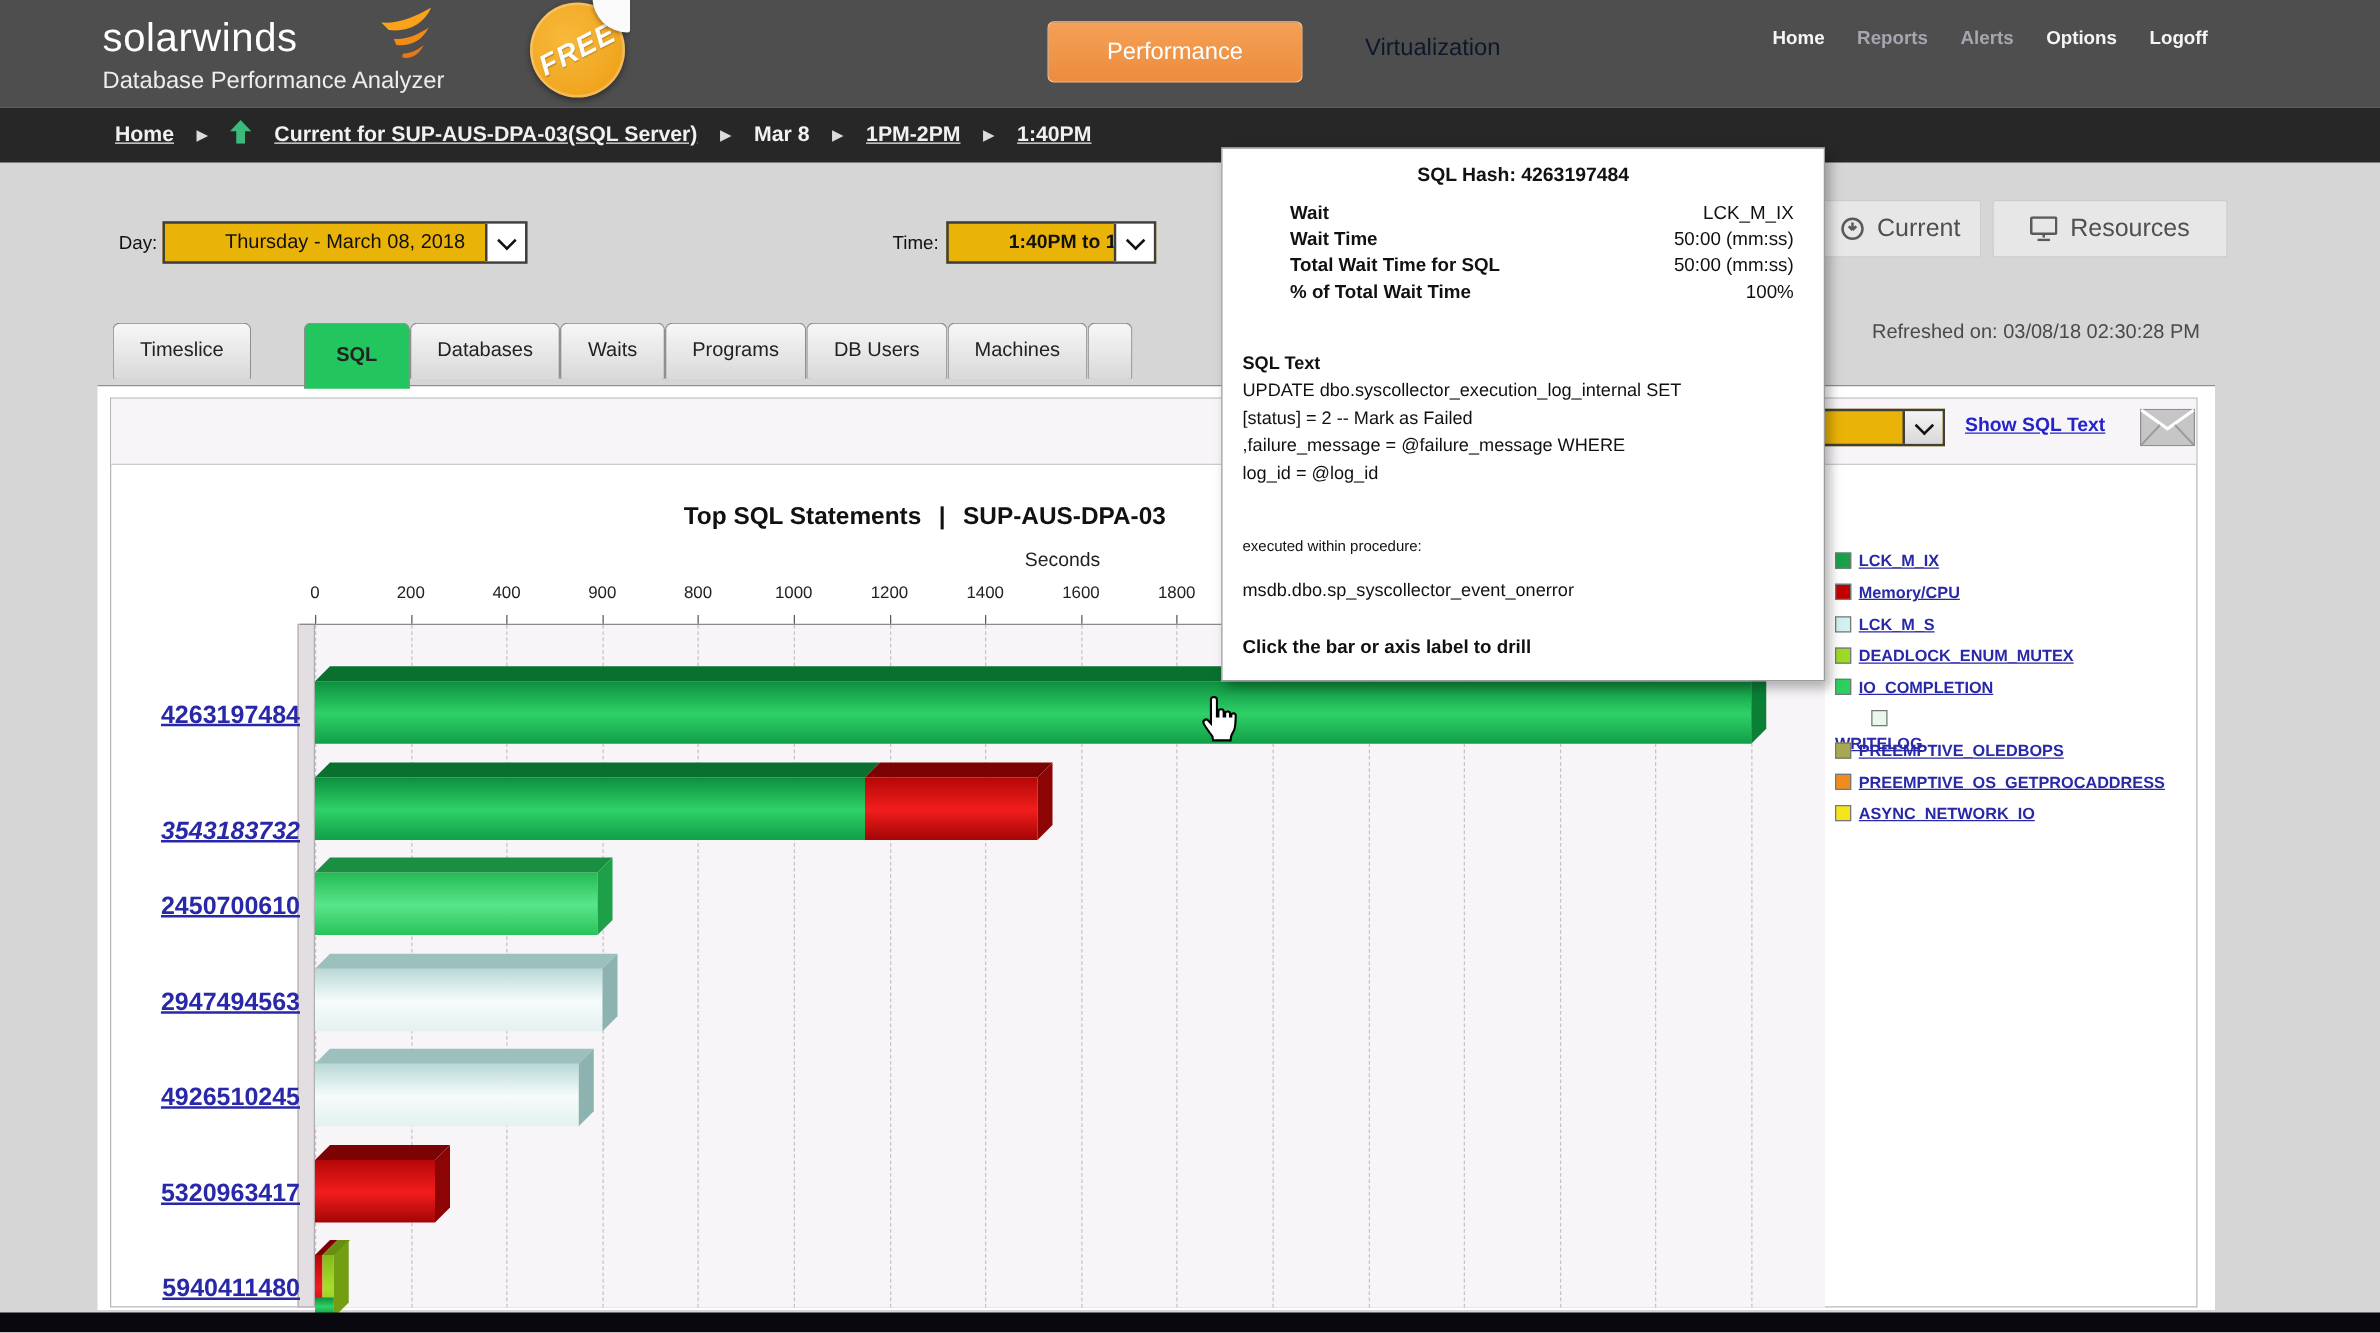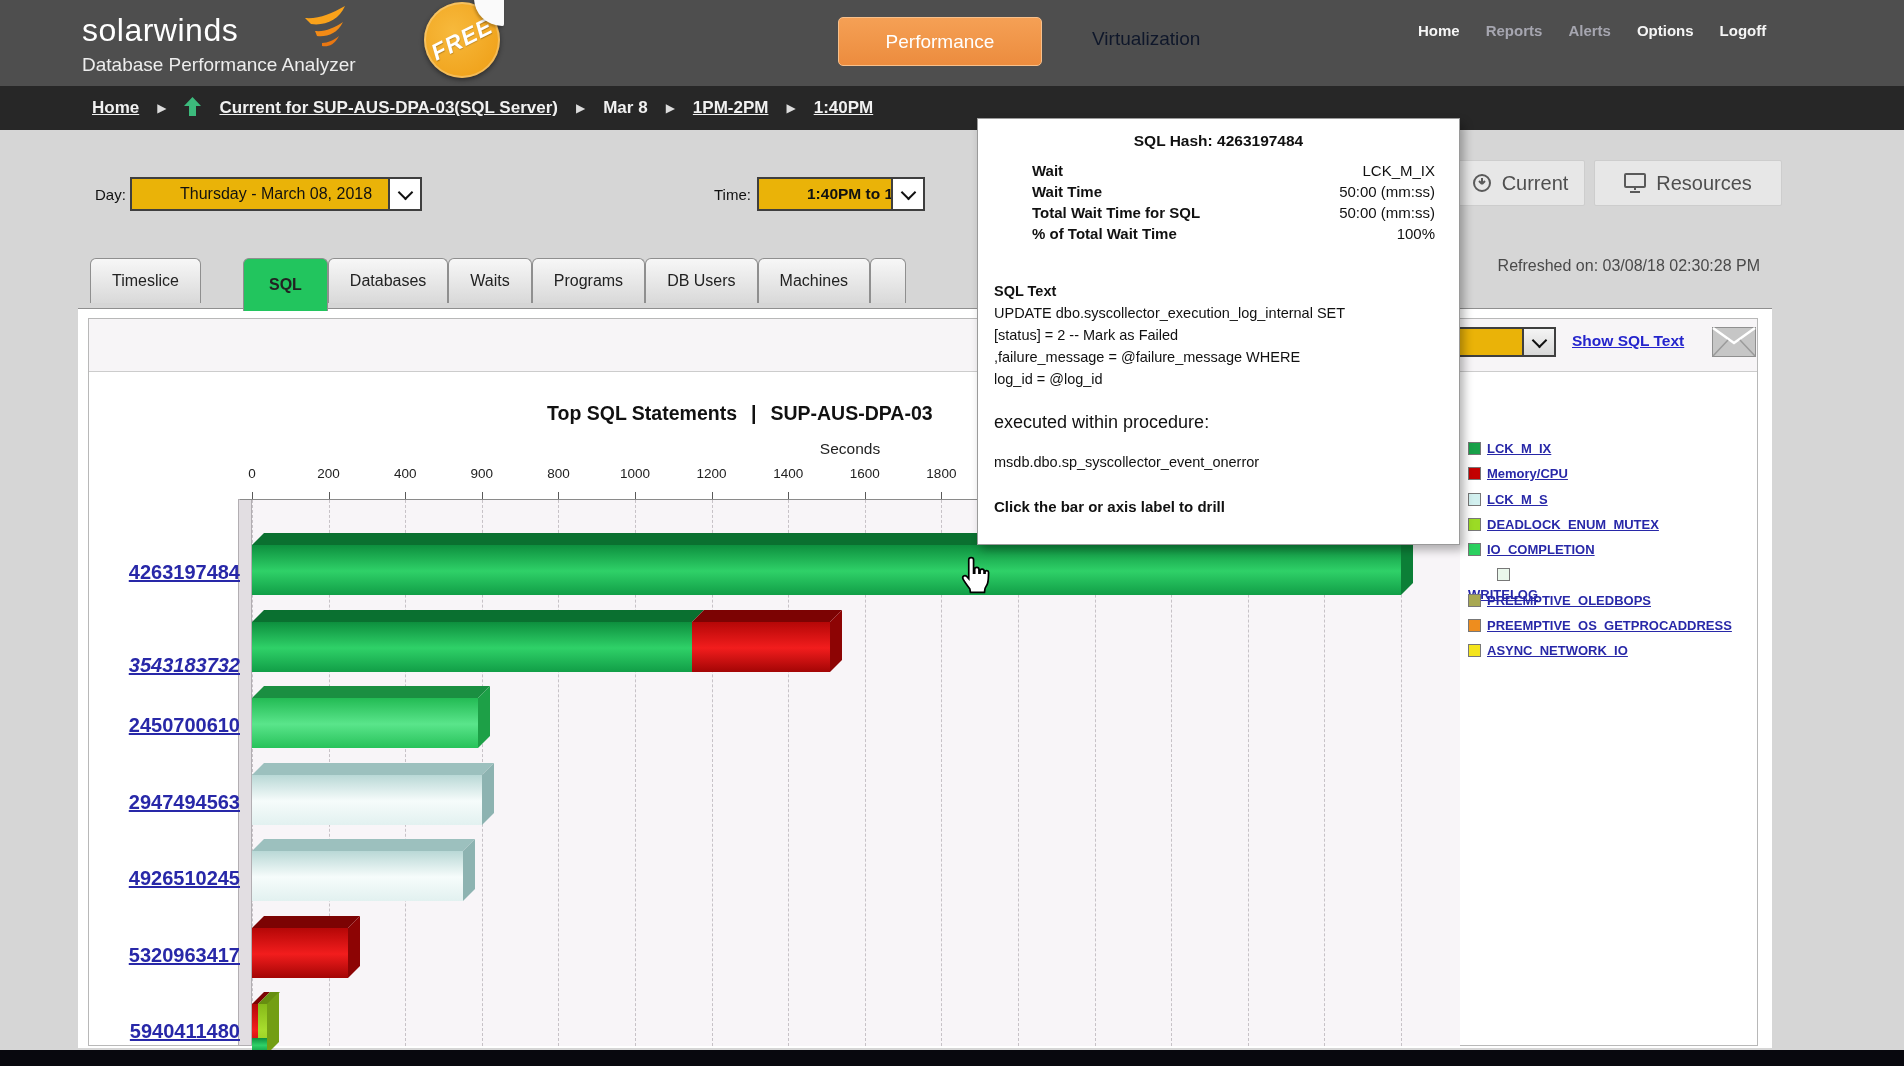--- a/index.html
+++ b/index.html
@@ -86,21 +86,21 @@
 
   
   .tooltip{left:977px;top:118px;width:483px;height:427px;background:#fff;border:1px solid #9a9a9a;
     box-shadow:4px 5px 9px rgba(0,0,0,.30);z-index:50;box-sizing:border-box;color:#111;}
   .tt-title{margin-top:13px;text-align:center;font-size:15.5px;font-weight:bold;}
   .tt-rows{margin:10px 24px 0 54px;}
   .tt-row{display:flex;justify-content:space-between;font-size:15px;line-height:21px;}
   .tt-row b{font-weight:bold;}
   .tt-sql{margin:36px 18px 0 16px;font-size:14.5px;line-height:22px;}
   .tt-sql .b{font-weight:bold;}
-  .tt-exec{margin:22px 18px 0 16px;font-size:18px;}
+  .tt-exec{margin:40px 18px 0 16px;font-size:12px;}
   .tt-proc{margin:21px 18px 0 16px;font-size:14.5px;}
   .tt-hint{margin:28px 18px 0 16px;font-size:15px;font-weight:bold;}
 
   .cursor{left:956px;top:556px;z-index:60;pointer-events:none;}
   .bottom-strip{left:0;top:1050px;width:1904px;height:16px;background:#08080e;z-index:70;}
 </style>
 </head>
 <body>
 
 <div id="stage">

